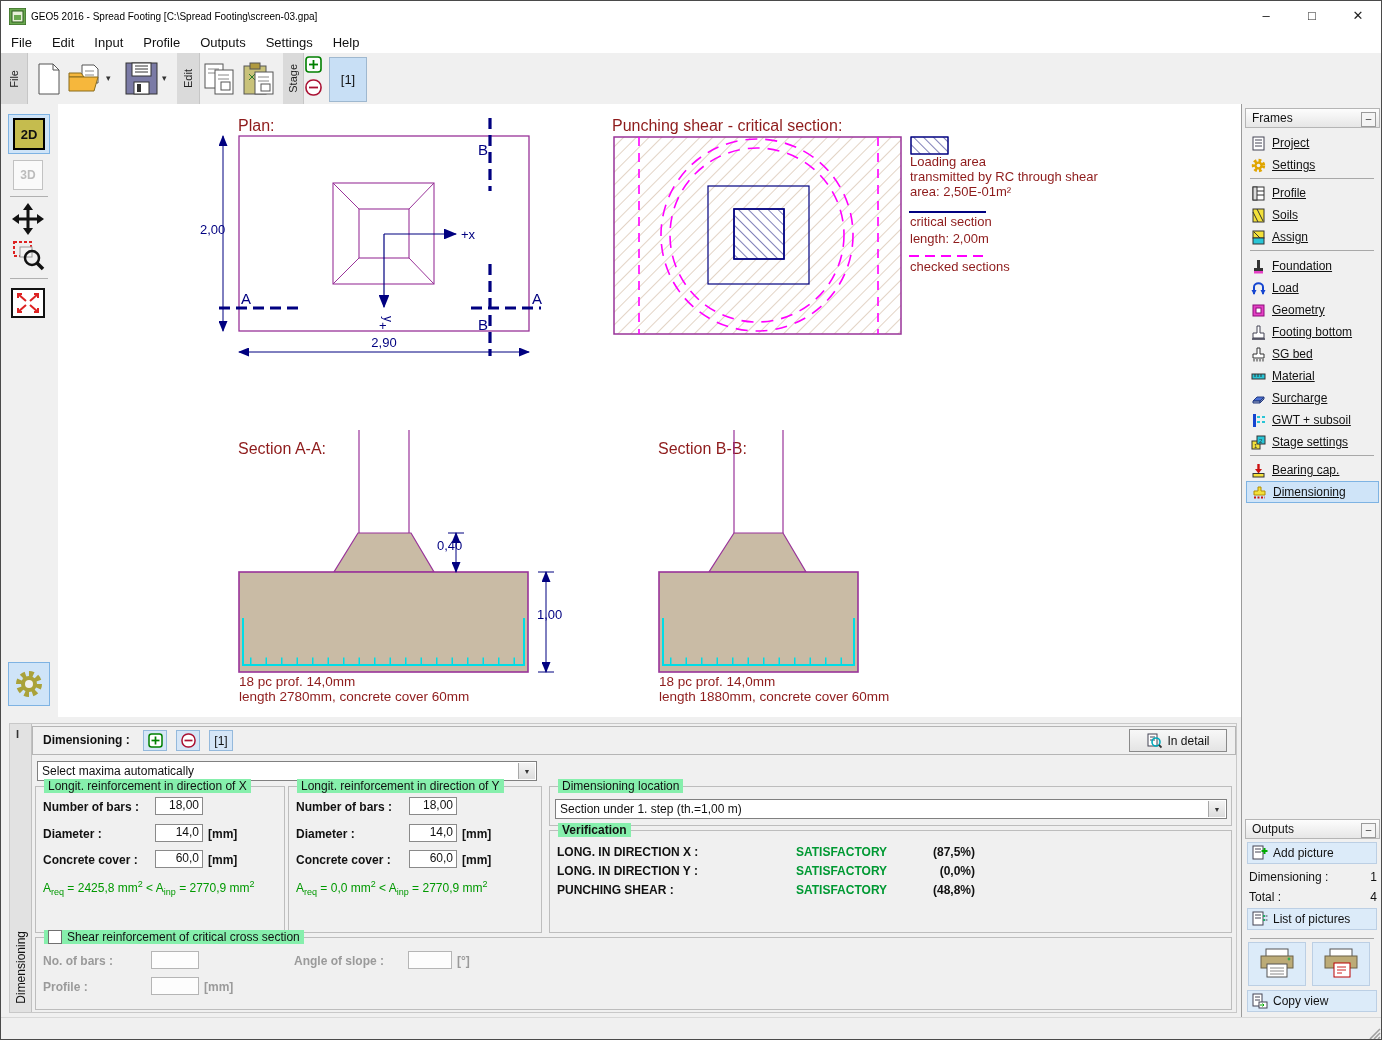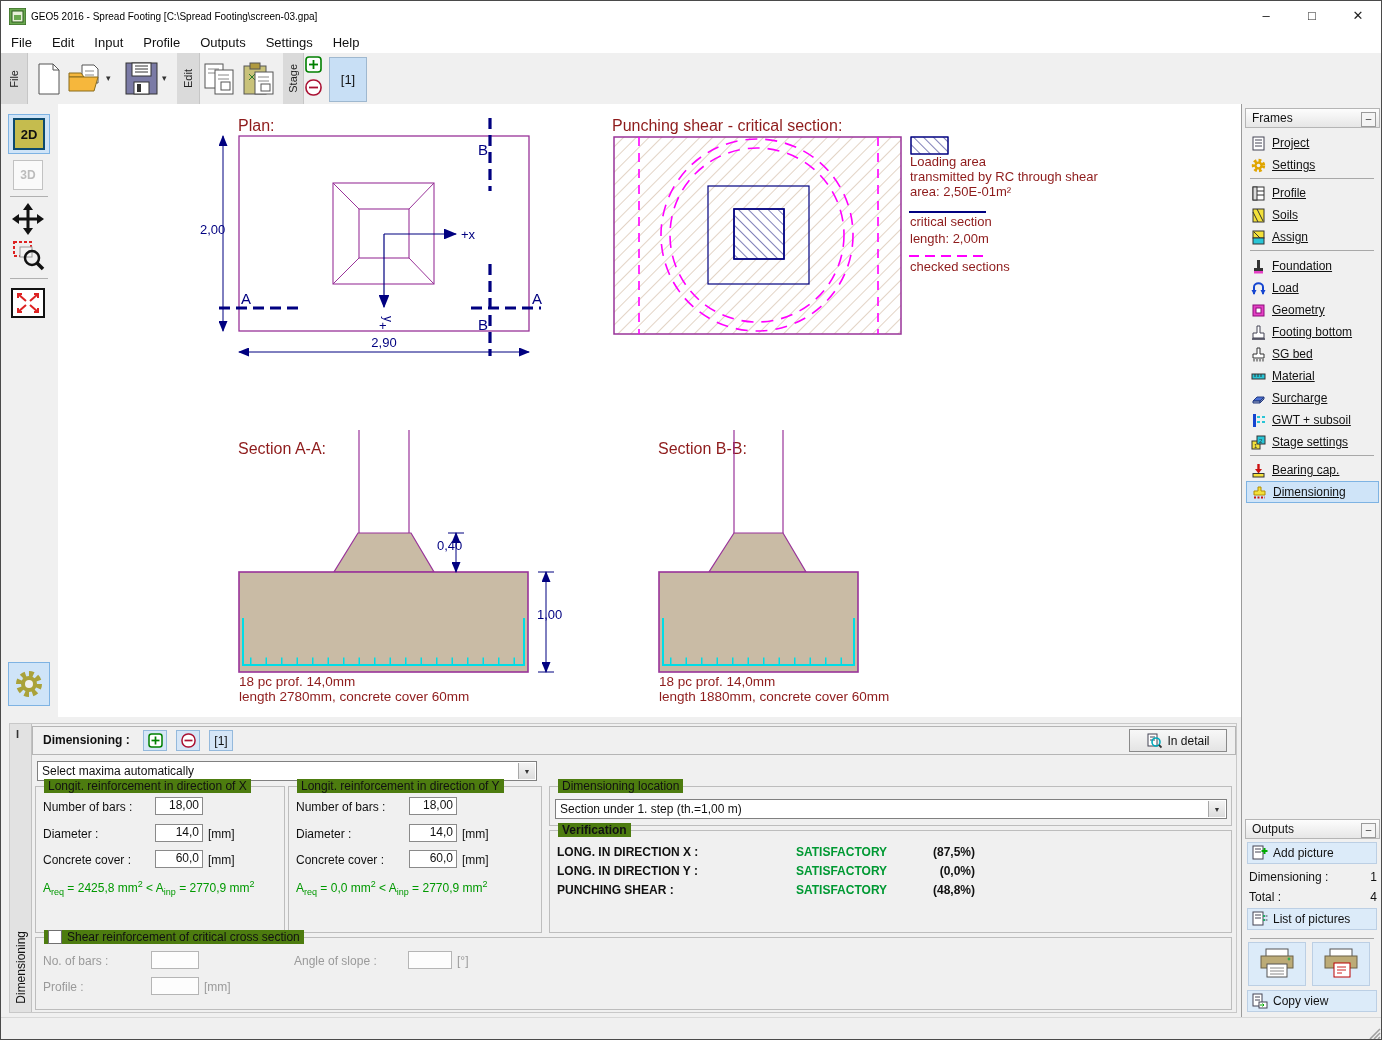--- a/index.html
+++ b/index.html
@@ -17,21 +17,21 @@
   .toolbar{position:absolute;left:0;top:52px;width:100%;height:51px;background:#f0f0f0;border-bottom:1px solid #b8b8b8;}
   .vstrip{position:absolute;top:0;height:51px;background:#dadada;border-right:1px solid #c6c6c6;display:flex;align-items:center;justify-content:center;}
   .vlabel{writing-mode:vertical-rl;transform:rotate(180deg);font-size:11px;color:#222;}
   .tbtn{position:absolute;top:3px;height:45px;display:flex;align-items:center;justify-content:center;}
   .stagebox{position:absolute;width:36px;height:43px;top:4px;left:328px;background:#c8dff5;border:1px solid #9fb8cf;display:flex;align-items:center;justify-content:center;font-size:13px;color:#111;}
   .dd{position:absolute;top:20px;font-size:9px;color:#333;}
   
   .lefttools{position:absolute;left:0;top:103px;width:57px;height:613px;background:#f0f0f0;border-right:1px solid #b4b4b4;}
   .ltbtn{position:absolute;left:7px;width:40px;height:38px;display:flex;align-items:center;justify-content:center;}
   .sel-blue{background:#cfe4f8;border:1px solid #7eb3e3;}
-  .icon2d{width:28px;height:28px;background:#c5bc4e;border:2px solid #0c4a6e;display:flex;align-items:center;justify-content:center;font-weight:bold;font-size:13px;color:#111;}
+  .icon2d{width:28px;height:28px;background:#c5bc4e;border:2px solid #000000;display:flex;align-items:center;justify-content:center;font-weight:bold;font-size:13px;color:#111;}
   .icon3d{width:28px;height:28px;border:1px solid #c2c2c2;display:flex;align-items:center;justify-content:center;font-weight:bold;font-size:12px;color:#bcbcbc;background:#fafafa;}
   .ltdiv{position:absolute;left:9px;width:38px;height:1px;background:#b0b0b0;}
   
   .canvas{position:absolute;left:57px;top:103px;width:1183px;height:613px;background:#ffffff;}
   svg text{font-family:"Liberation Sans","DejaVu Sans",sans-serif;}
   
   .rightcol{position:absolute;left:1240px;top:103px;width:142px;height:913px;background:#f0f0f0;border-left:1px solid #9a9a9a;}
   .phead{position:absolute;left:3px;width:135px;height:20px;background:linear-gradient(#fdfdfd,#e6e6e6);border:1px solid #b5b5b5;box-sizing:border-box;font-size:12px;color:#111;display:flex;align-items:center;padding-left:6px;}
   .pmin{position:absolute;right:3px;top:3px;width:13px;height:13px;border:1px solid #9a9a9a;background:#f4f4f4;font-size:10px;line-height:11px;text-align:center;color:#333;}
   .fitem{position:absolute;left:4px;width:133px;height:22px;display:flex;align-items:center;gap:6px;padding-left:5px;box-sizing:border-box;font-size:12px;color:#111;text-decoration:underline;}
@@ -41,22 +41,22 @@
   .orow{position:absolute;left:7px;width:128px;font-size:12px;color:#111;display:flex;justify-content:space-between;}
   .printbtn{position:absolute;width:58px;height:44px;background:#dcebf9;border:1px solid #bccfe4;box-sizing:border-box;display:flex;align-items:center;justify-content:center;}
   
   .bottompanel{position:absolute;left:8px;top:722px;width:1228px;height:290px;background:#f0f0f0;border:1px solid #c8c8c8;box-sizing:border-box;}
   .grip{position:absolute;left:0;top:0;width:21px;height:288px;background:#e2e2e2;border-right:1px solid #c0c0c0;}
   .hdrbox{position:absolute;left:22px;top:2px;width:1204px;height:29px;border:1px solid #b5b5b5;box-sizing:border-box;}
   .smallbtn{position:absolute;top:3px;width:24px;height:21px;background:#d6e6f7;border:1px solid #94b9dc;box-sizing:border-box;display:flex;align-items:center;justify-content:center;font-size:12px;color:#111;}
   .combo{position:absolute;height:20px;background:#fff;border:1px solid #808080;box-sizing:border-box;font-size:12px;color:#111;display:flex;align-items:center;padding-left:4px;}
   .combo .arrow{position:absolute;right:1px;top:1px;bottom:1px;width:16px;background:linear-gradient(#f4f4f4,#dcdcdc);border-left:1px solid #a8a8a8;display:flex;align-items:center;justify-content:center;font-size:7px;color:#333;}
   .fieldset{position:absolute;border:1px solid #bdbdbd;box-sizing:border-box;}
-  .legend{position:absolute;top:-8px;left:8px;background:#4d7c0f;padding:0 4px;font-size:12px;color:#111;white-space:nowrap;}
-  .flabel{position:absolute;font-size:12px;color:#111;white-space:nowrap;}
+  .legend{position:absolute;top:-8px;left:8px;background:#86efac;padding:0 4px;font-size:12px;color:#111;white-space:nowrap;}
+  .flabel{position:absolute;font-size:12px;color:#111;white-space:nowrap;font-weight:bold;}
   .gray{color:#9a9a9a;}
   .finput{position:absolute;height:18px;background:#fff;border:1px solid #8a8a8a;box-sizing:border-box;font-size:12px;color:#111;text-align:right;padding:0 3px 0 0;width:48px;}
   .finput.dis{background:#fdfdfd;border-color:#b5b5b5;}
   .grn{color:#009900;font-size:12px;}
   .grn sub{font-size:9px;}
   .grn sup{font-size:9px;}
   .vrow-label{font-weight:bold;font-size:12px;color:#111;position:absolute;white-space:nowrap;}
   .vrow-status{font-weight:bold;font-size:12px;color:#009933;position:absolute;}
   .vrow-value{font-weight:bold;font-size:12px;color:#111;position:absolute;width:70px;text-align:right;}
   .cb{display:inline-block;width:12px;height:12px;background:#fff;border:1px solid #707070;vertical-align:middle;}

